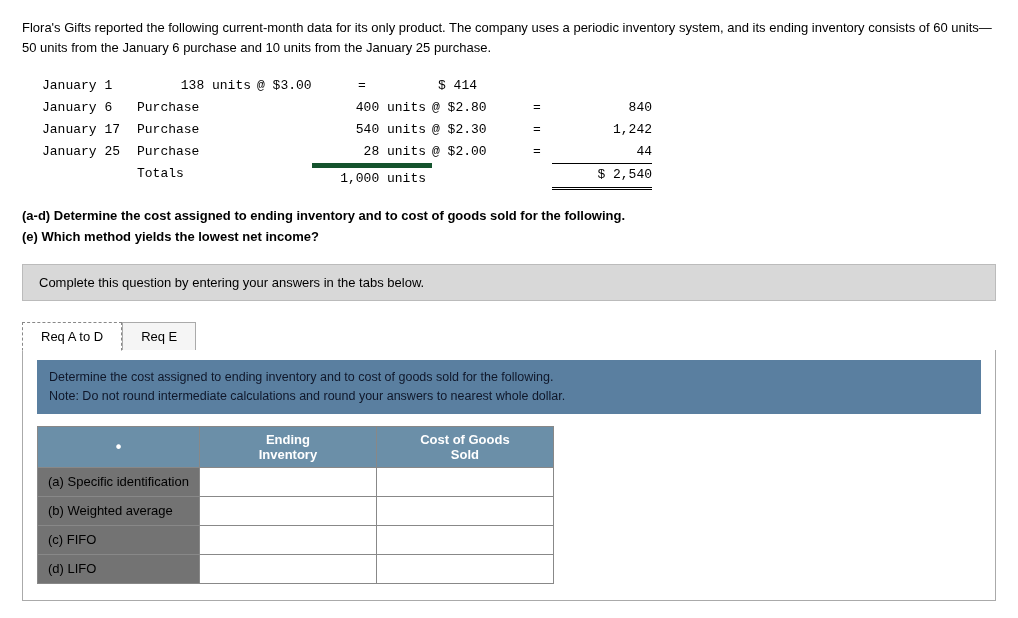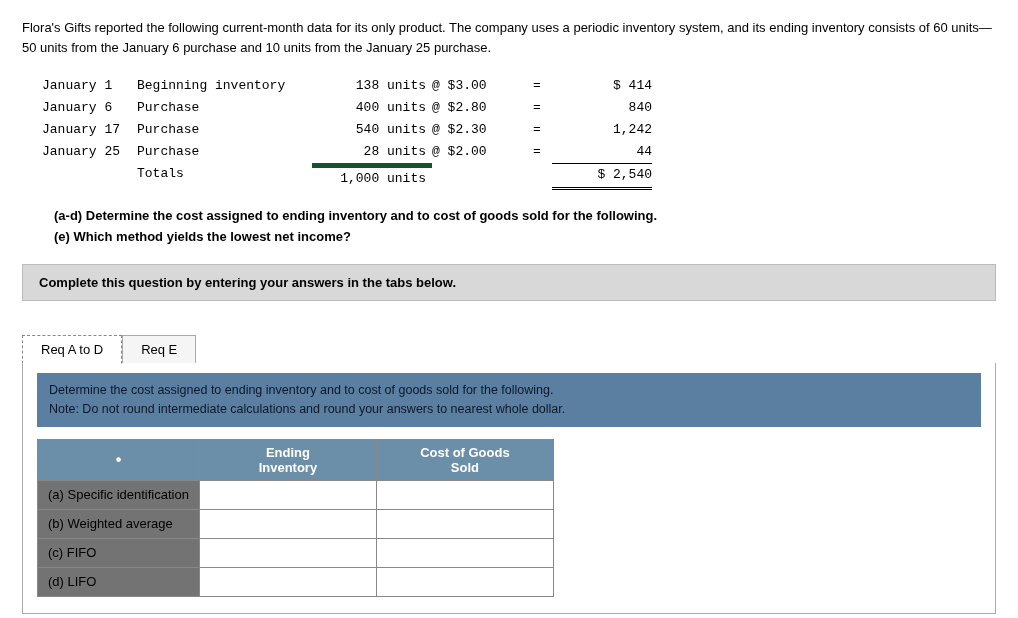--- a/index.html
+++ b/index.html
@@ -34,28 +34,28 @@
     .col-eq { width: 30px; text-align: center; }
     .col-amount { width: 100px; text-align: right; }
     .row-total .col-desc { }
     .row-total .col-units { border-top: 5px solid #14532d; }
     .row-total .col-amount { border-top: 1px solid #000; border-bottom: 3px double #000; }
     .instructions {
       font-size: 13px;
       margin-bottom: 16px;
       line-height: 1.6;
     }
-    .instructions b { font-weight: bold; margin-left: 32px; }
+    .instructions b { font-weight: bold; }
     .complete-box {
       background: #d8d8d8;
       border: 1px solid #bbb;
       padding: 10px 16px;
-      margin-bottom: 34px;
-      font-size: 13px;
-      font-weight: bold;
+      margin-bottom: 21px;
+      font-size: 13px;
+      font-weight: normal;
     }
     .tabs-container {
       display: flex;
       margin-bottom: 0;
       position: relative;
     }
     .tab {
       border: 1px solid #aaa;
       padding: 6px 18px;
       cursor: pointer;
@@ -146,21 +146,20 @@
     .page-info { font-size: 13px; display: flex; align-items: center; gap: 8px; }
   </style>
 </head>
 <body>
 
 <p class="intro-text">Flora's Gifts reported the following current-month data for its only product. The company uses a periodic inventory system, and its ending inventory consists of 60 units—50 units from the January 6 purchase and 10 units from the January 25 purchase.</p>
 
 <div class="inventory-table">
   <div class="row">
     <span class="col-date">January 1</span>
-    <span class="col-desc">Beginning inventory</span>
     <span class="col-units">138 units</span>
     <span class="col-price">@ $3.00</span>
     <span class="col-eq">=</span>
     <span class="col-amount">$ 414</span>
   </div>
   <div class="row">
     <span class="col-date">January 6</span>
     <span class="col-desc">Purchase</span>
     <span class="col-units">400 units</span>
     <span class="col-price">@ $2.80</span>

